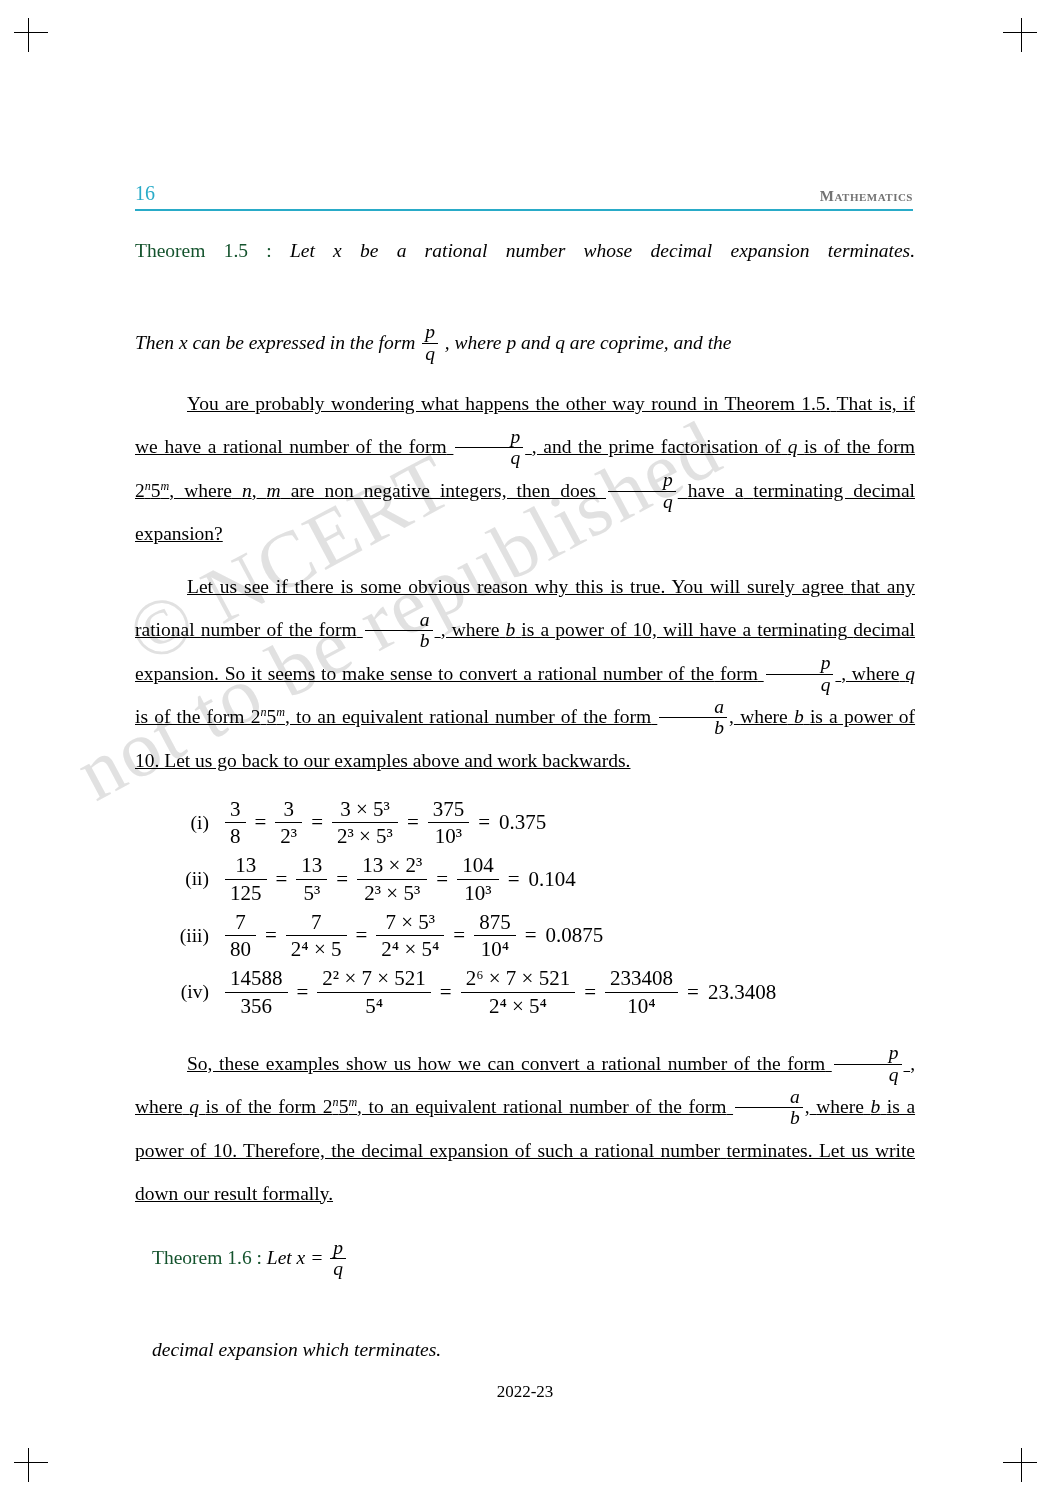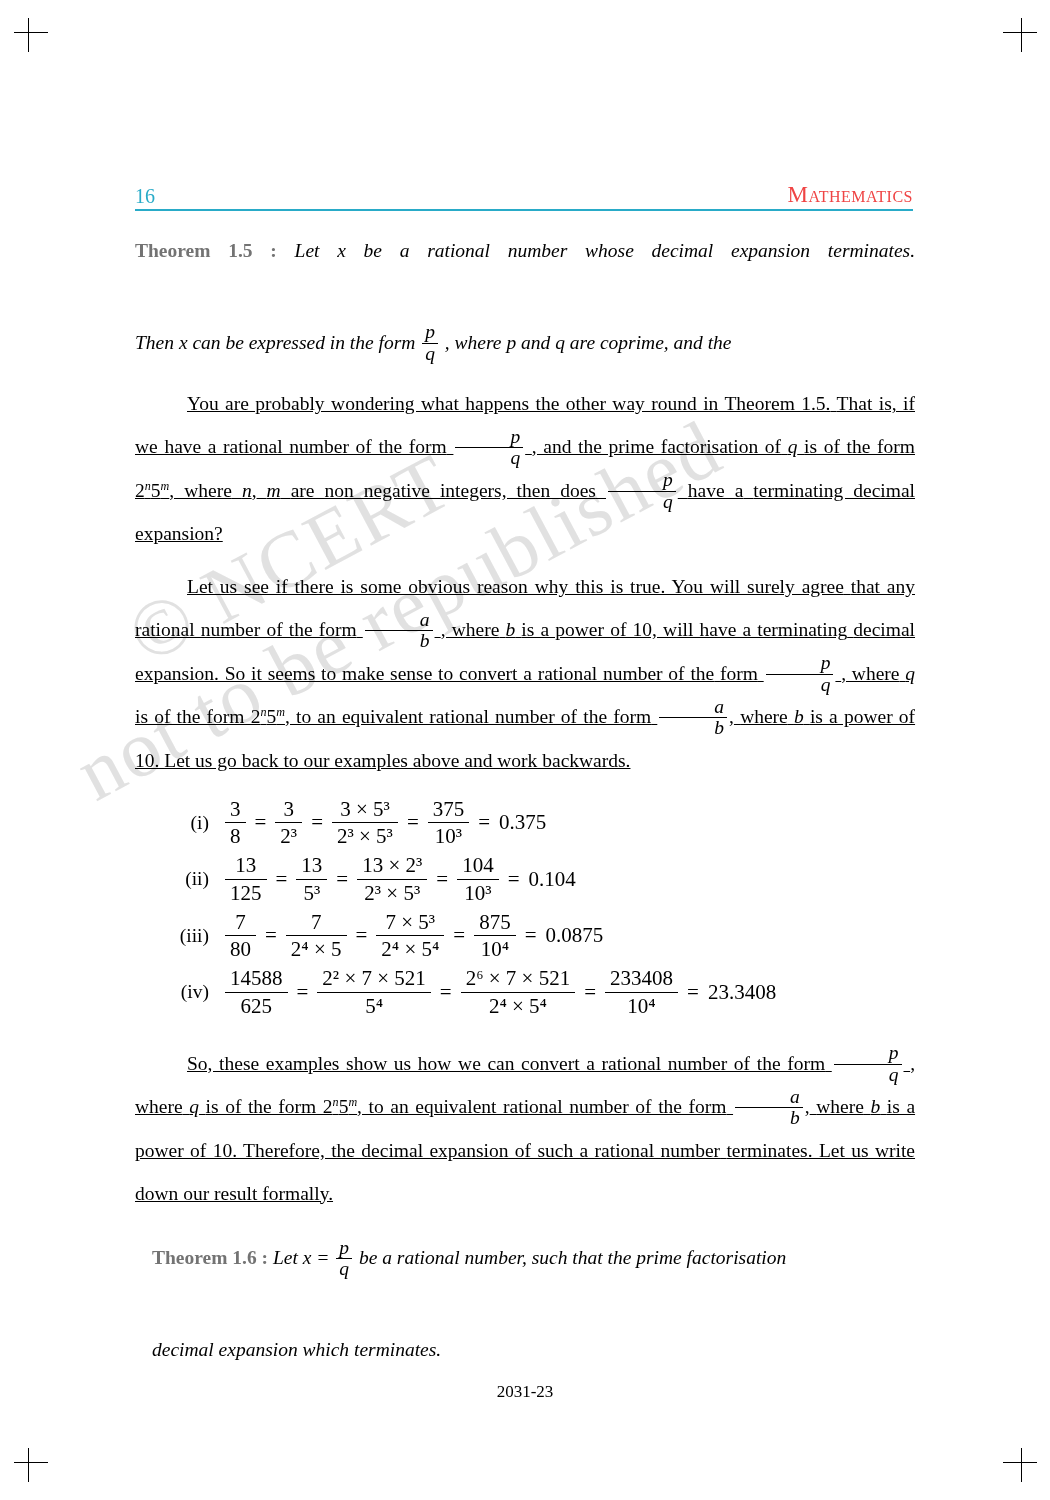--- a/index.html
+++ b/index.html
@@ -69,25 +69,26 @@
     display: flex;
     align-items: flex-end;
     justify-content: space-between;
   }
   .page-num {
     font-size: 20px;
     color: #29abc8;
     font-family: "Liberation Serif", serif;
   }
   .header-title {
-    font-size: 23px;
-    color: #ef4444;
+    font-size: 15px;
+    color: #737373;
     font-variant: small-caps;
     letter-spacing: 0.5px;
     font-family: "Liberation Serif", serif;
+    font-weight: bold;
   }
   .header-rule {
     position: absolute;
     left: 135px;
     top: 209px;
     width: 778px;
     height: 2px;
     background: #29abc8;
   }
 
@@ -101,22 +102,22 @@
     line-height: 1.55;
     text-align: justify;
   }
   .para {
     margin-top: 8px;
     text-indent: 52px;
     text-decoration: underline;
   }
 
   .theorem-label {
-    color: #737373;
-    font-weight: bold;
+    color: #14532d;
+    font-weight: normal;
     font-family: "Liberation Serif", serif;
   }
   .thm-body {
     font-style: italic;
   }
   .thm-block {
     text-align: justify;
     line-height: 2.35;
   }
   .just-spread { text-align: justify; }
@@ -375,21 +376,21 @@
           <span class="op">=</span>
           <span>0.0875</span>
         </div>
       </div>
 
       <div class="eqrow">
         <div class="eqlabel">(iv)</div>
         <div class="eq">
           <span class="bigfrac">
             <span class="num">14588</span>
-            <span class="den">625</span>
+            <span class="den">356</span>
           </span>
           <span class="op">=</span>
           <span class="bigfrac">
             <span class="num">2² × 7 × 521</span>
             <span class="den">5⁴</span>
           </span>
           <span class="op">=</span>
           <span class="bigfrac">
             <span class="num">2⁶ × 7 × 521</span>
             <span class="den">2⁴ × 5⁴</span>
@@ -426,25 +427,24 @@
     </div>
 
     <div class="thm-block" style="margin-top:20px;margin-left:17px;">
       <span class="theorem-label">Theorem 1.6 :</span>
       <span class="thm-body">
         <span>Let x =</span>
         <span class="frac it">
           <span class="num">p</span>
           <span class="den">q</span>
         </span>
-        <span>be a rational number, such that the prime factorisation</span>
       </span><br>
       <br>
       <span class="thm-body">
         <span>decimal expansion which terminates.</span>
       </span>
     </div>
 
   </div>
 
-  <div class="footer">2031-23</div>
+  <div class="footer">2022-23</div>
 
 </div>
 
 </body></html>

